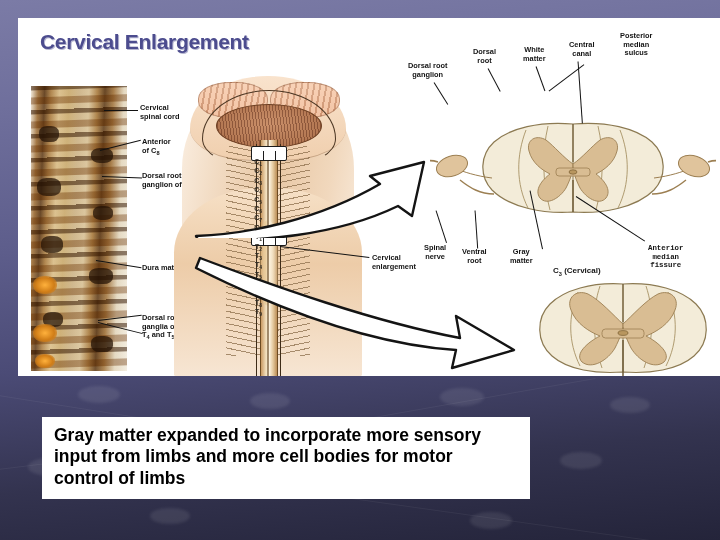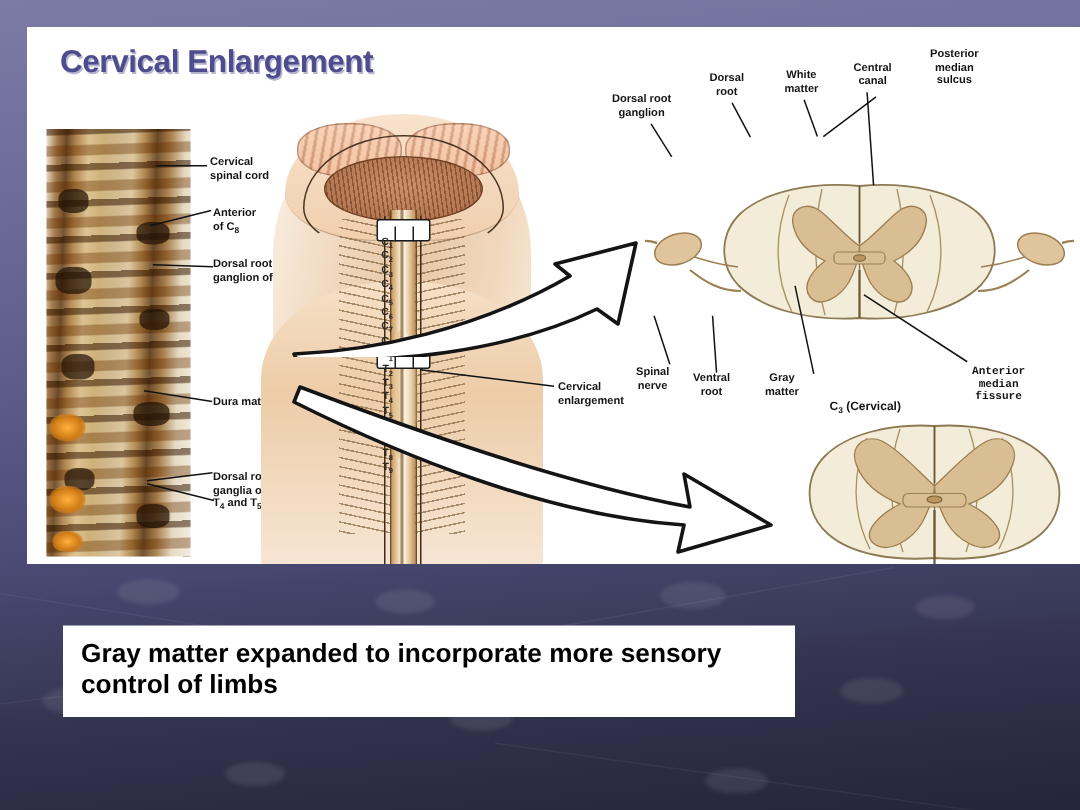--- a/index.html
+++ b/index.html
@@ -490,16 +490,17 @@
         <ellipse cx="93" cy="53" rx="5" ry="2.4" fill="#b8965f" stroke="#7a5f34" stroke-width="0.7"></ellipse>
         <path d="M93,4 L93,42" stroke="#6d5a36" stroke-width="1.1"></path>
         <path d="M93,96 L93,60" stroke="#6d5a36" stroke-width="1.5"></path>
       </svg>
 
     </div>
   </div>
 
   <div class="caption-box">
     <div class="caption-text">Gray matter expanded to incorporate more sensory</div>
+    <div class="caption-text">input from limbs and  more cell bodies for motor</div>
     <div class="caption-text">control of limbs</div>
   </div>
 
 </div>
 
 </body></html>

